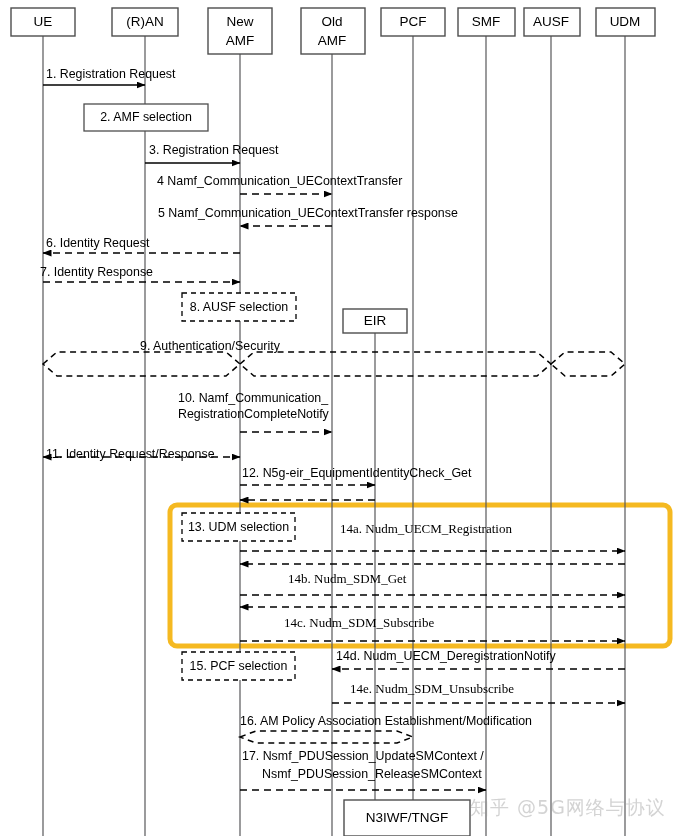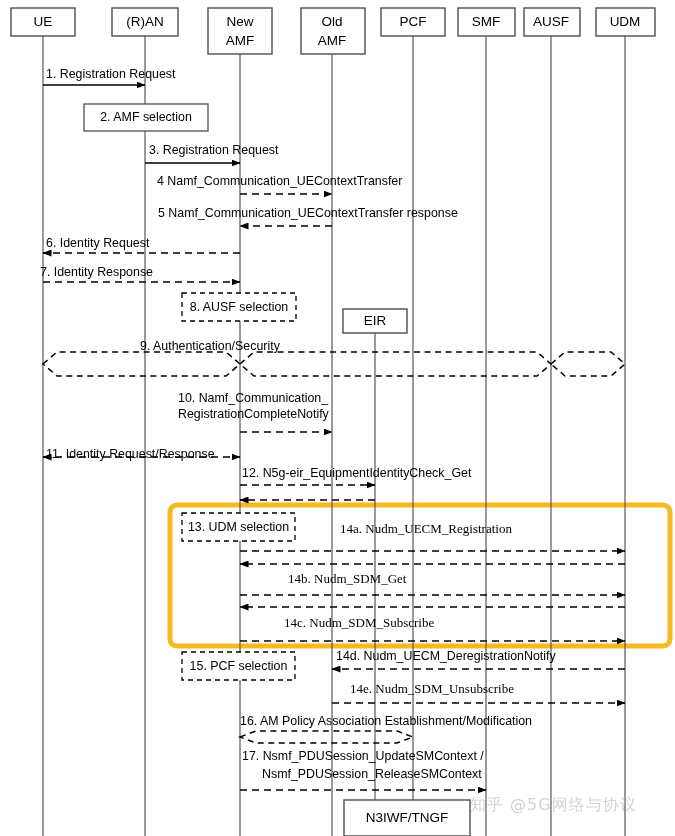--- a/index.html
+++ b/index.html
@@ -89,21 +89,21 @@
   .highlight-rect {
     fill: none;
     stroke: #f5b921;
     stroke-width: 5;
     rx: 7;
     ry: 7;
   }
   .watermark-text {
     position: absolute;
     font-family: "DejaVu Sans", sans-serif;
-    font-size: 16px;
+    font-size: 19px;
     color: rgba(150,150,150,0.42);
     white-space: nowrap;
     letter-spacing: 1px;
     pointer-events: none;
     user-select: none;
   }
 </style>
 </head>
 <body>
 

